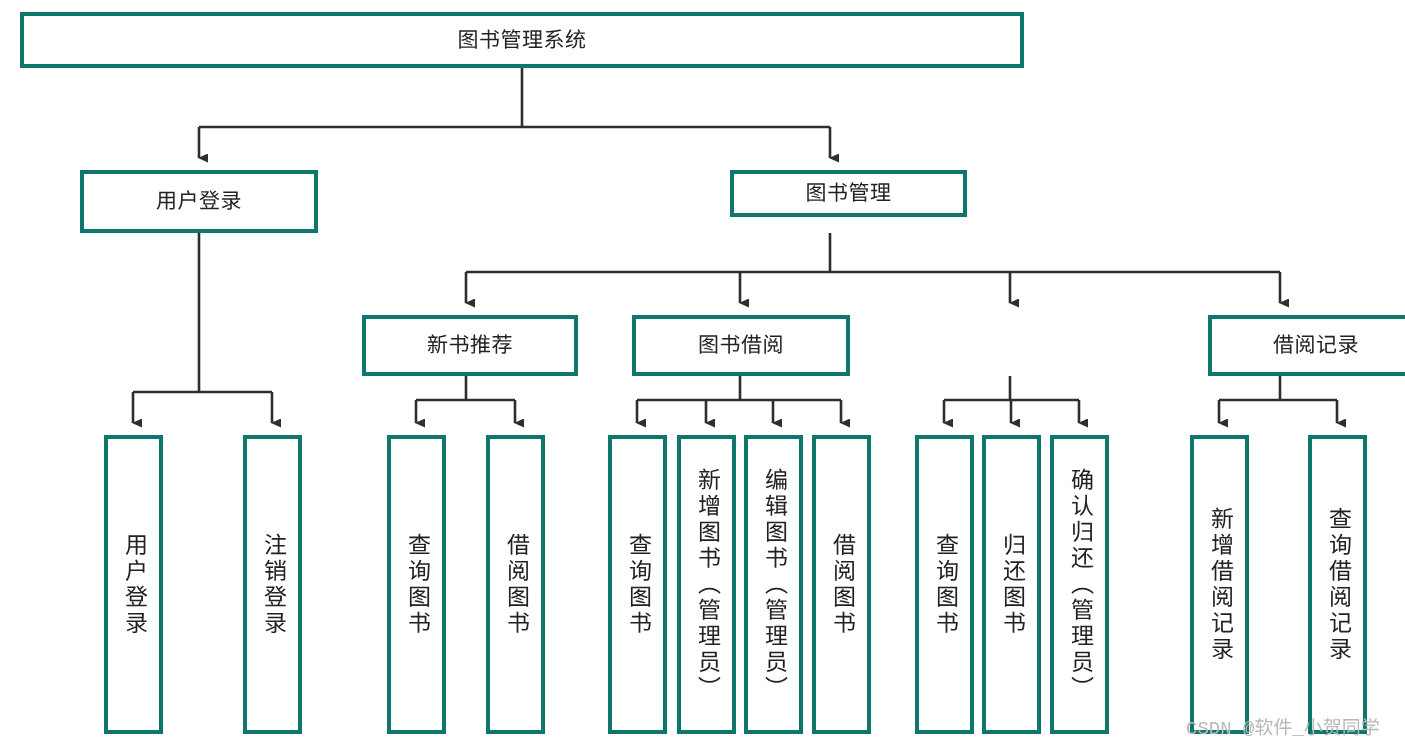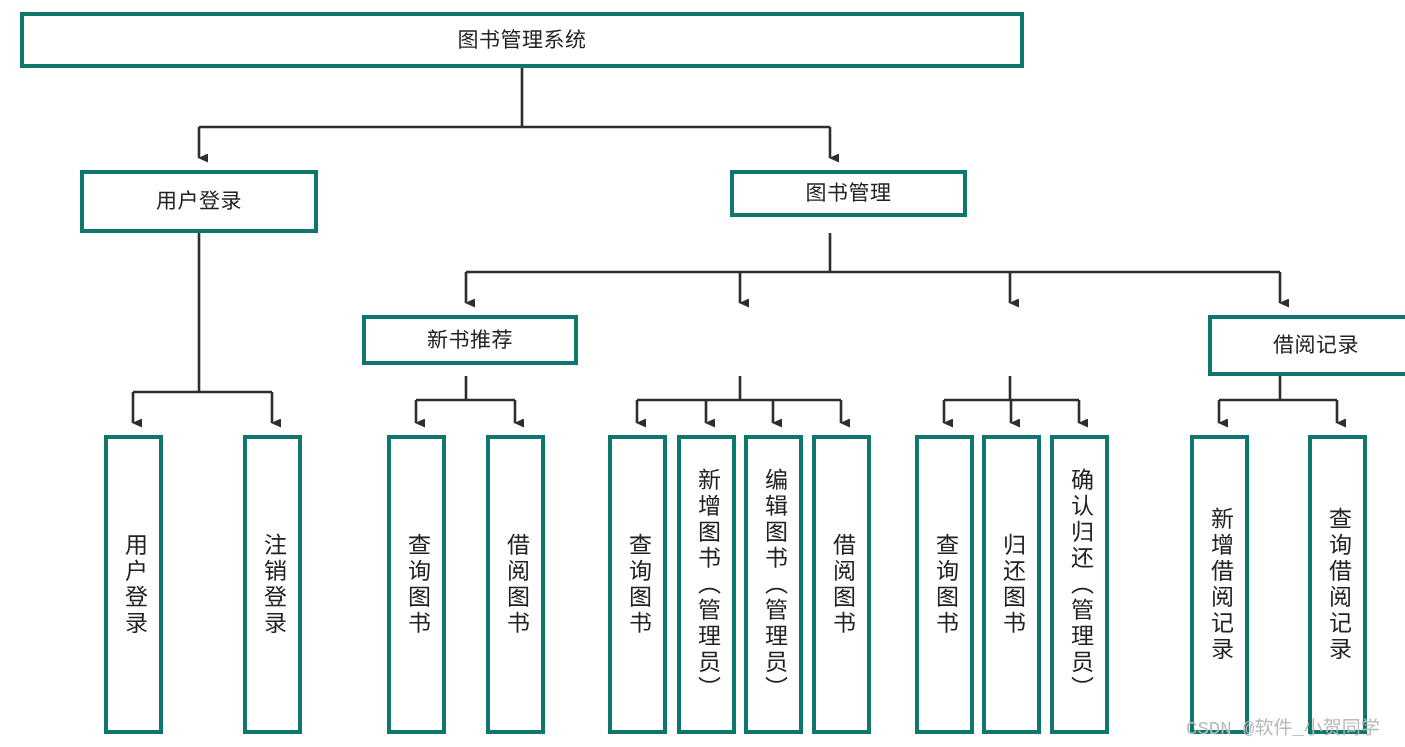--- a/index.html
+++ b/index.html
@@ -133,22 +133,25 @@
     <span class="node-label">图书管理系统</span>
   </div>
 
   <div class="node horiz" style="left: 80px; top: 170px; width: 238px; height: 63px;">
     <span class="node-label">用户登录</span>
   </div>
   <div class="node horiz" style="left: 711px; top: 170px; width: 237px; height: 47px; margin-left: 19px;">
     <span class="node-label">图书管理</span>
   </div>
 
-  <div class="node horiz" style="left: 362px; top: 315px; width: 216px; height: 50px;">
+  <div class="node horiz" style="left: 362px; top: 315px; width: 216px; height: 61px;">
     <span class="node-label">新书推荐</span>
+  </div>
+  <div class="node horiz" style="left: 632px; top: 315px; width: 218px; height: 61px;">
+    <span class="node-label">图书借阅</span>
   </div>
   <div class="node horiz" style="left: 1208px; top: 315px; width: 216px; height: 61px;">
     <span class="node-label">借阅记录</span>
   </div>
 
   <div class="node vert" style="left: 104px; top: 435px; width: 59px; height: 299px;">
     <span class="node-label">用户登录</span>
   </div>
   <div class="node vert" style="left: 243px; top: 435px; width: 59px; height: 299px;">
     <span class="node-label">注销登录</span>

